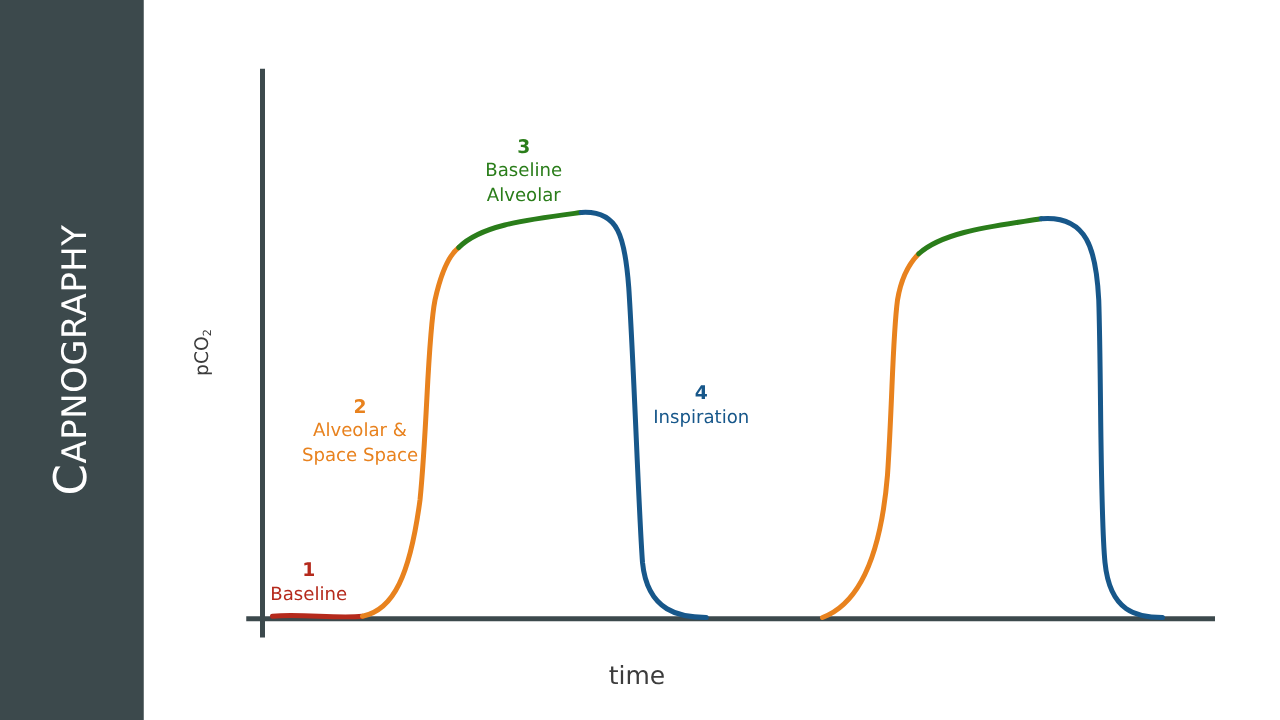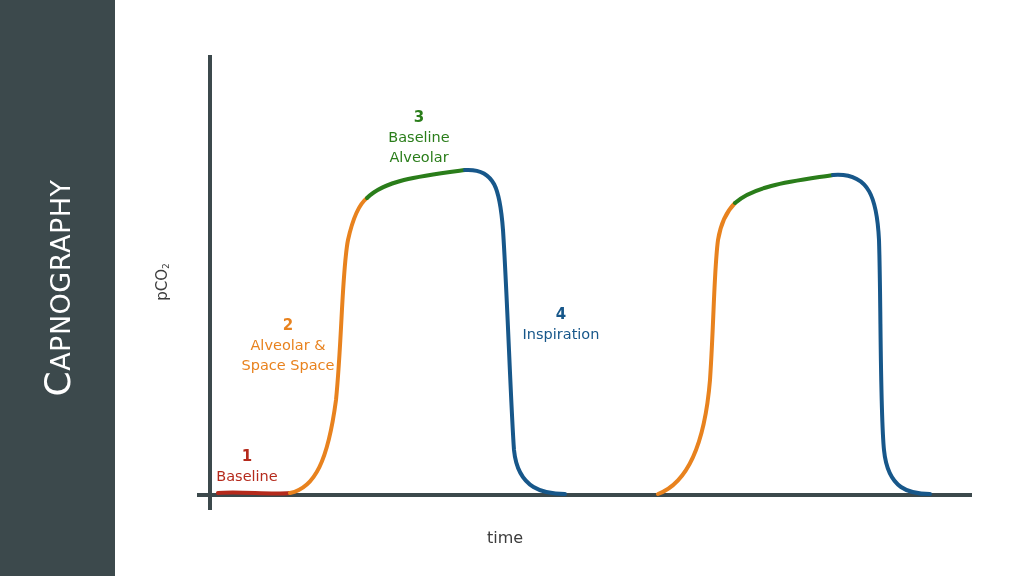--- a/index.html
+++ b/index.html
@@ -22,21 +22,21 @@
   .sidebar-title .cap { font-size: 36px; }
   svg.diagram { position: absolute; left: 0; top: 0; }
   .lbl { position: absolute; text-align: center; font-size: 14.5px; line-height: 20px; white-space: nowrap; }
   .lbl .num { display: block; font-weight: bold; font-size: 15px; }
   .ylabel {
     position: absolute; left: 162px; top: 282px;
     transform: translate(-50%, -50%) rotate(-90deg);
     font-size: 15px; color: #3c3c3c; white-space: nowrap;
   }
   .ylabel sub { font-size: 9px; vertical-align: -2px; }
-  .xlabel { position: absolute; left: 487px; top: 528px; font-size: 16px; color: #3c3c3c; }
+  .xlabel { position: absolute; left: 487px; top: 528px; font-size: 20px; color: #3c3c3c; }
 </style>
 </head>
 <body>
 
 <div class="sidebar">
   <div class="sidebar-title"><span class="cap">C</span><span>APNOGRAPHY</span></div>
 </div>
 
 <svg class="diagram" width="1024" height="576" viewBox="0 0 1024 576">
 

